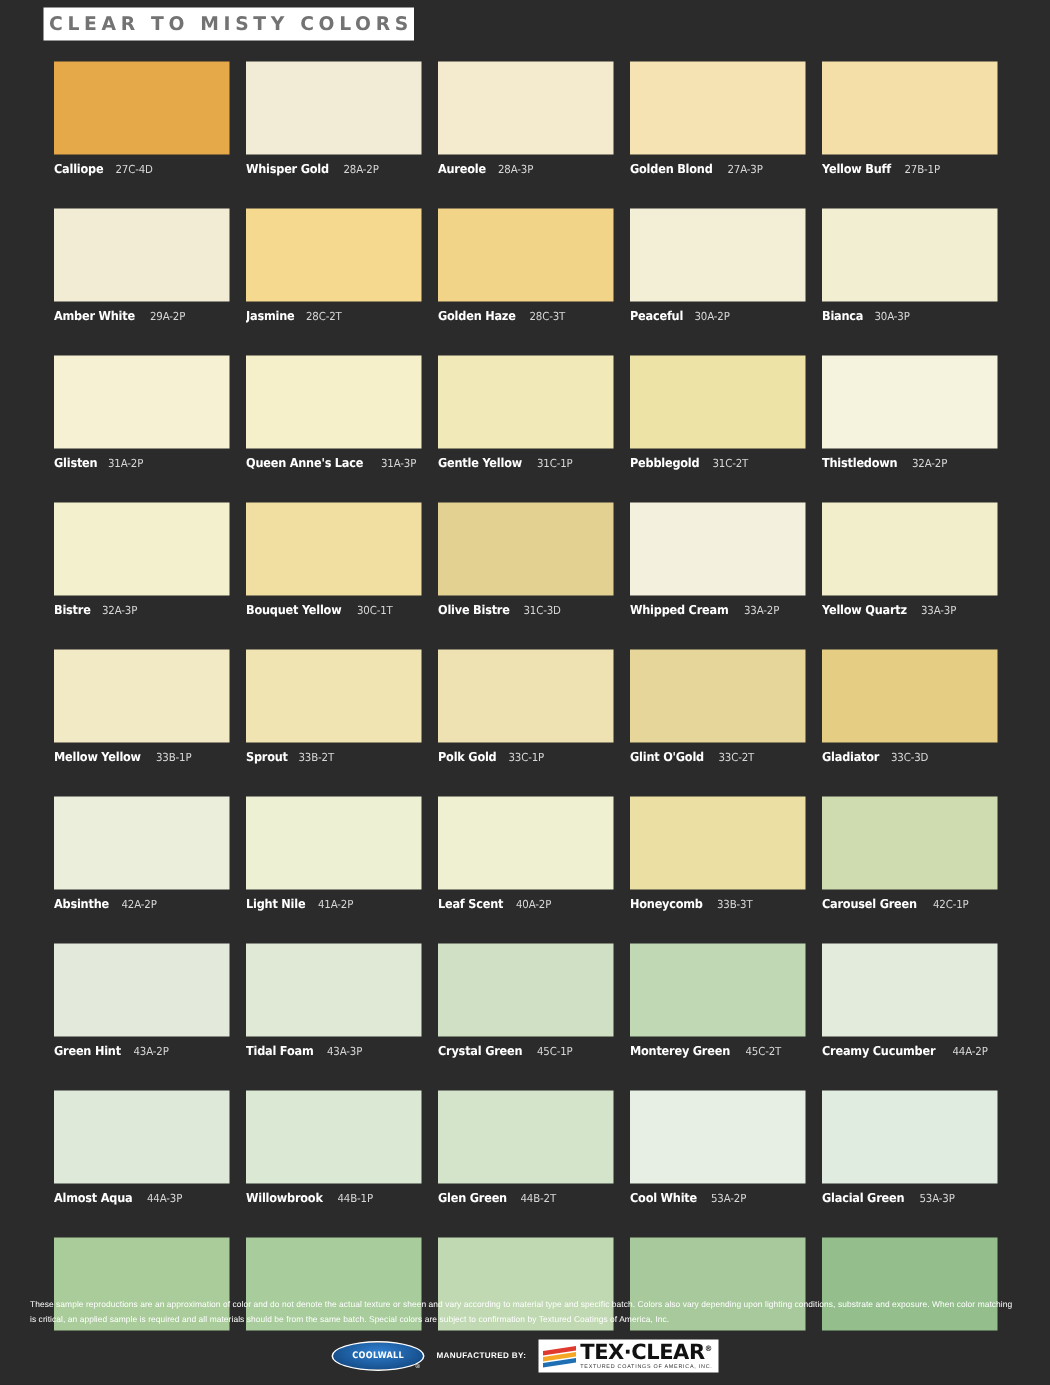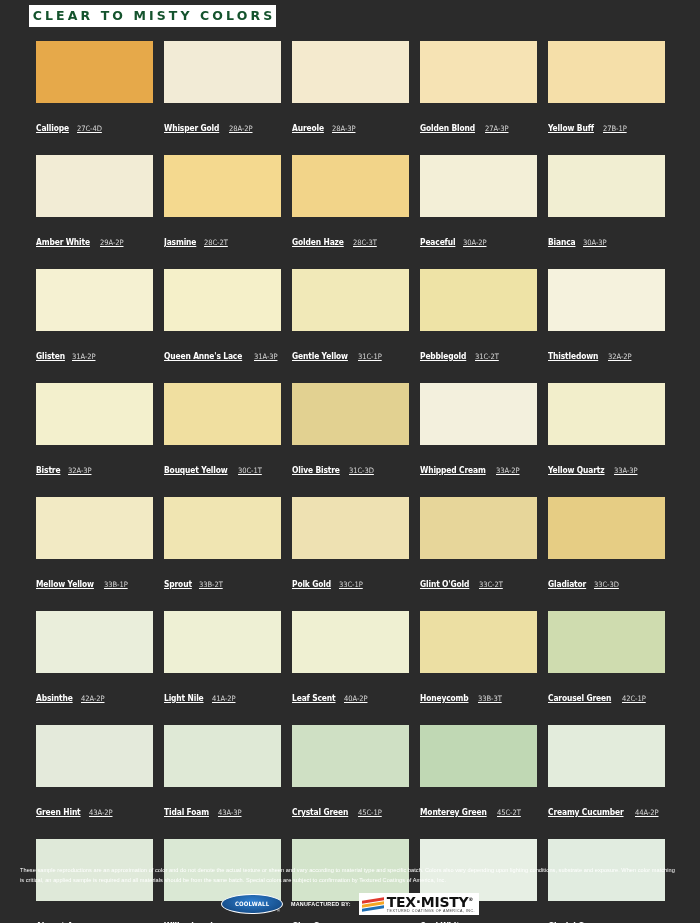--- a/index.html
+++ b/index.html
@@ -30,21 +30,21 @@
     left: 29px;
     top: 5px;
     width: 247px;
     height: 22px;
     background: #ffffff;
     display: flex;
     align-items: center;
     justify-content: center;
   }
   .header-title {
-    color: #14532d;
+    color: #737373;
     font-family: "DejaVu Sans", sans-serif;
     font-weight: 700;
     font-size: 12.5px;
     letter-spacing: 3.1px;
     white-space: nowrap;
     line-height: 1;
     padding-left: 3px;
   }
 
   
@@ -60,27 +60,26 @@
   }
   .cell {
     width: 117px;
   }
   .chip {
     width: 117px;
     height: 62px;
     display: block;
   }
   .caption {
-    margin-top: 20px;
+    margin-top: 4px;
     height: 12px;
     display: flex;
     align-items: baseline;
     white-space: nowrap;
     overflow: hidden;
-    text-decoration: underline;
   }
   .cname {
     font-family: "DejaVu Sans", sans-serif;
     font-weight: 700;
     font-size: 8.2px;
     color: #ffffff;
     letter-spacing: -0.15px;
     transform: scaleX(0.92);
     transform-origin: left center;
   }
@@ -525,21 +524,21 @@
       <div class="manu">MANUFACTURED BY:</div>
 
       <div class="texcote">
         <div class="tc-stripes">
           <span class="tc-s1"></span>
           <span class="tc-s2"></span>
           <span class="tc-s3"></span>
         </div>
         <div class="tc-words">
           <div class="tc-main">
-            <span>TEX·MISTY</span><span class="tc-reg">®</span>
+            <span>TEX·CLEAR</span><span class="tc-reg">®</span>
           </div>
           <div class="tc-sub">TEXTURED COATINGS OF AMERICA, INC.</div>
         </div>
       </div>
 
     </div>
   </div>
 
 </div>
 

